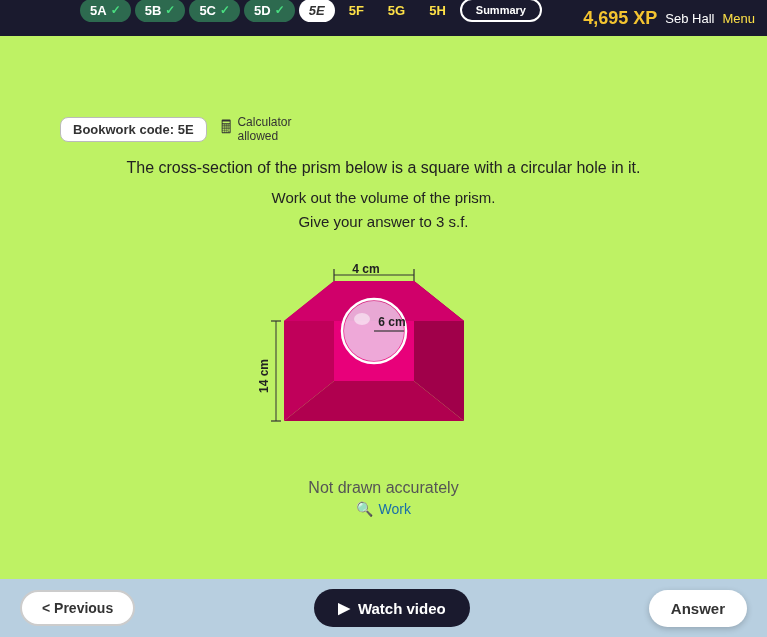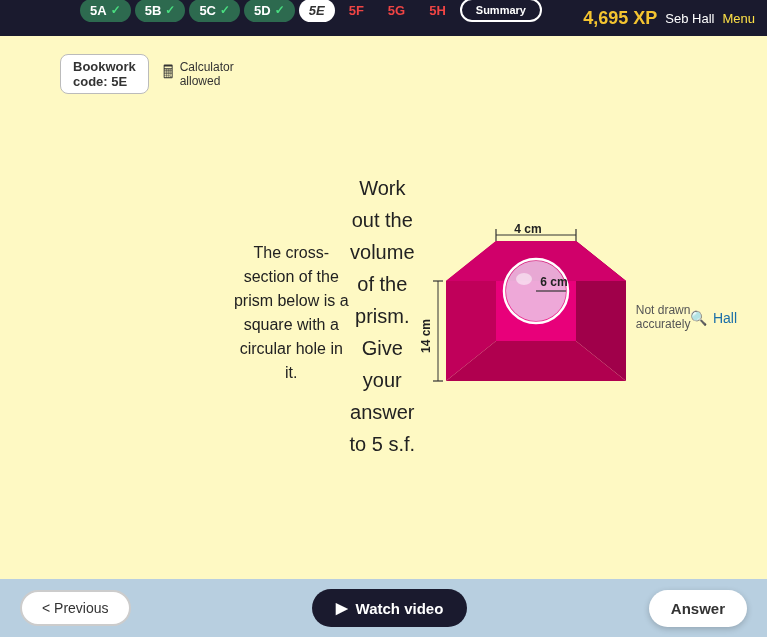--- a/index.html
+++ b/index.html
@@ -66,21 +66,21 @@
     .step-tab.completed {
       background: #2d6a4f;
       color: #fff;
     }
     .step-tab.active {
       background: #fff;
       color: #333;
       font-style: italic;
     }
     .step-tab.inactive {
-      color: #ef4444;
+      color: #fde047;
     }
     .check-icon {
       color: #4ade80;
       font-size: 12px;
     }
     .summary-tab {
       padding: 4px 14px;
       border: 2px solid #fff;
       border-radius: 16px;
       color: #fff;
@@ -89,24 +89,24 @@
       cursor: pointer;
     }
 
     
     .main-content {
       position: absolute;
       top: 36px;
       left: 0;
       right: 0;
       bottom: 50px;
-      background: #fef9c3;
+      background: #bef264;
       border-radius: 0;
       display: flex;
-      flex-direction: row;
+      flex-direction: column;
       align-items: center;
       padding: 18px 30px 10px;
       justify-content: center;
     }
 
     
     .bookwork-bar {
       display: flex;
       align-items: center;
       gap: 14px;
@@ -139,42 +139,42 @@
       text-align: center;
       color: #222;
       font-size: 16px;
       font-weight: 400;
       margin-bottom: 6px;
       line-height: 1.5;
     }
     .question-subtext {
       text-align: center;
       color: #222;
-      font-size: 20px;
+      font-size: 15px;
       font-weight: 400;
       line-height: 1.6;
     }
 
     
     .diagram-area {
       position: relative;
       width: 260px;
       height: 210px;
       margin-bottom: 6px;
       margin-top: 27px;
     }
 
     
     .cube-svg {
       width: 220px;
       height: 190px;
     }
 
     .not-drawn {
-      font-size: 12px;
+      font-size: 16px;
       color: #555;
       text-align: center;
       margin-top: 2px;
     }
 
     
     .zoom-btn {
       display: flex;
       align-items: center;
       gap: 5px;
@@ -198,21 +198,21 @@
       justify-content: space-between;
       padding: 0 20px;
     }
 
     .prev-btn {
       background: #fff;
       border: 2px solid #ccc;
       border-radius: 24px;
       padding: 8px 20px;
       font-size: 14px;
-      font-weight: 400;
+      font-weight: 700;
       color: #333;
       cursor: pointer;
       display: flex;
       align-items: center;
       gap: 6px;
     }
 
     .watch-btn {
       background: #1a1a2e;
       color: #fff;
@@ -297,21 +297,21 @@
       <div>
         <div>Calculator</div>
         <div>allowed</div>
       </div>
     </div>
   </div>
 
   <div class="question-text">The cross-section of the prism below is a square with a circular hole in it.</div>
   <div class="question-subtext">
     <span>Work out the volume of the prism.</span><br>
-    <span>Give your answer to 5 s.f.</span>
+    <span>Give your answer to 3 s.f.</span>
   </div>
 
   <div class="diagram-area">
     <svg class="cube-svg" viewBox="0 0 220 190">
 
       <polygon points="80,20 160,20 210,60 130,60" fill="#c0005a"></polygon>
 
       <polygon points="160,20 210,60 210,160 160,120" fill="#a0004a"></polygon>
 
       <polygon points="80,20 160,20 160,120 80,120" fill="#e8007a"></polygon>
@@ -342,21 +342,21 @@
       <text x="14" y="115" class="dim-label" text-anchor="middle" font-size="12" fill="#333" transform="rotate(-90, 14, 115)">14 cm</text>
       <line x1="17" y1="60" x2="27" y2="60" stroke="#333" stroke-width="1.2"></line>
       <line x1="17" y1="160" x2="27" y2="160" stroke="#333" stroke-width="1.2"></line>
     </svg>
   </div>
 
   <div class="not-drawn">Not drawn accurately</div>
 
   <div class="zoom-btn">
     <span>🔍</span>
-    <span>Hall</span>
+    <span>Work</span>
   </div>
 </div>
 
 <div class="bottom-bar">
   <button class="prev-btn">
     <span>&lt; Previous</span>
   </button>
   <button class="watch-btn">
     <span>▶</span>
     <span>Watch video</span>

